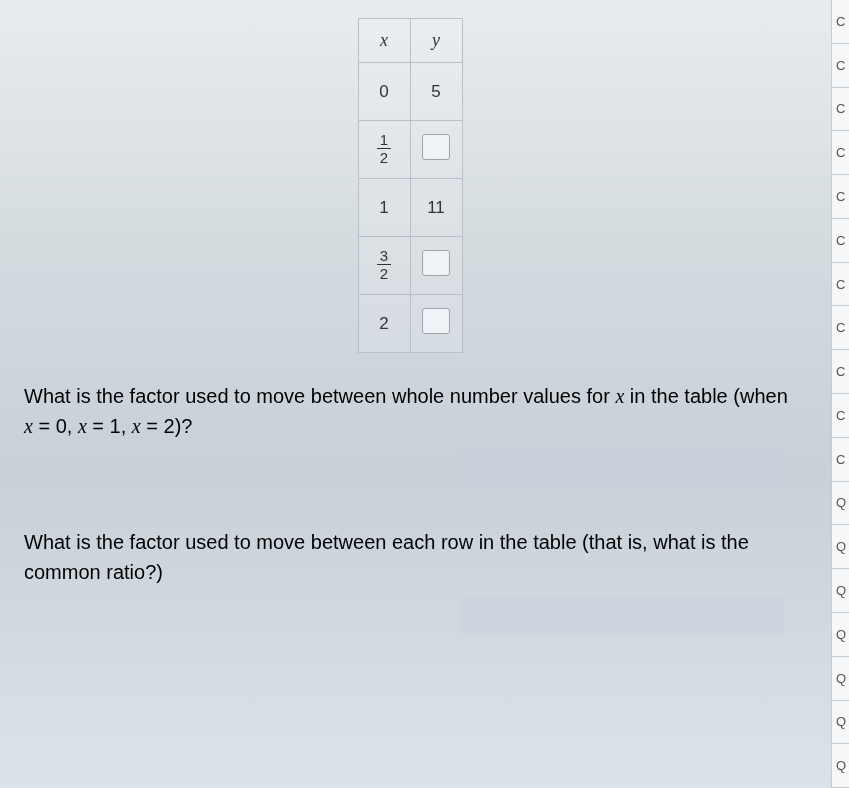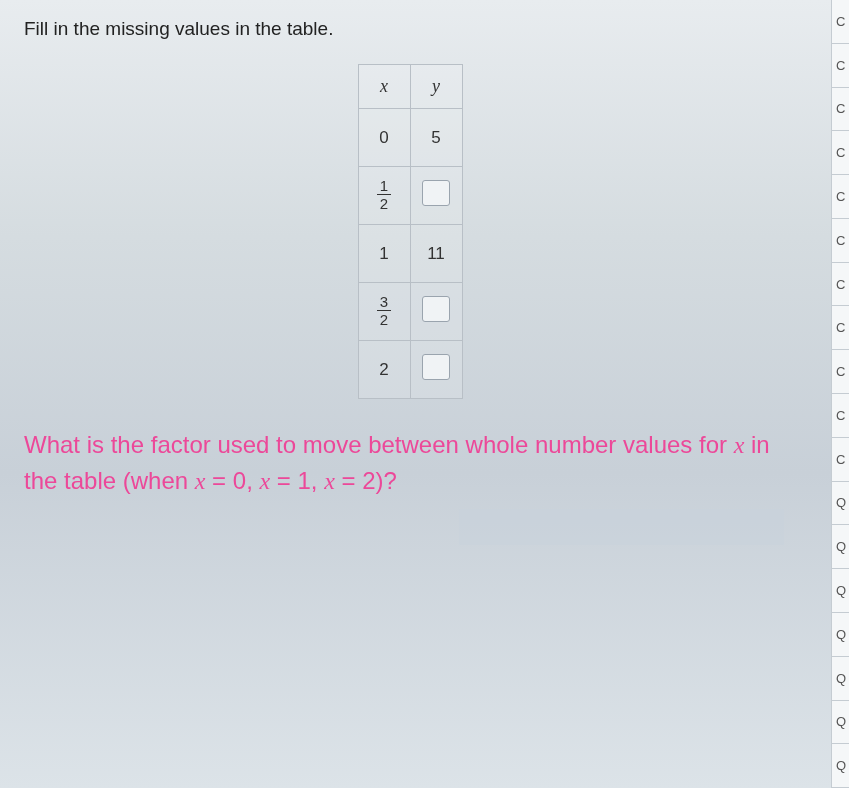--- a/index.html
+++ b/index.html
@@ -66,22 +66,22 @@
     }
     .input-box {
       display: inline-block;
       width: 28px;
       height: 26px;
       border: 1.5px solid #9aa4ae;
       border-radius: 3px;
       background: #f0f3f5;
     }
     .question {
-      font-size: 24px;
-      color: #ec4899;
+      font-size: 20px;
+      color: #000000;
       line-height: 1.5;
       margin-bottom: 10px;
     }
     .math-var {
       font-family: 'Times New Roman', serif;
       font-style: italic;
     }
     .answer-area {
       display: flex;
       justify-content: flex-end;
@@ -118,21 +118,20 @@
       font-size: 13px;
       color: #555;
       overflow: hidden;
     }
   </style>
 </head>
 <body>
 
 <div class="content">
 
-  <div class="instruction">Fill in the missing values in the table.</div>
 
   <div class="table-wrap">
     <table class="xy-table">
       <tbody>
           <tr>
         <th>x</th>
         <th>y</th>
       </tr>
       <tr>
         <td>0</td>
@@ -175,20 +174,26 @@
   </div>
 
   <div class="question">
     <span>What is the factor used to move between whole number values for </span><span class="math-var">x</span><span> in the table (when </span><span class="math-var">x</span><span> = 0, </span><span class="math-var">x</span><span> = 1, </span><span class="math-var">x</span><span> = 2)?</span>
   </div>
 
   <div class="answer-area">
     <div class="answer-box"></div>
   </div>
 
+  <div class="section2">
+    <div class="question">What is the factor used to move between each row in the table (that is, what is the common ratio?)</div>
+    <div class="answer-area">
+      <div class="answer-box"></div>
+    </div>
+  </div>
 
 </div>
 
 <div class="right-tabs">
   <div class="tab-stub">C</div>
   <div class="tab-stub">C</div>
   <div class="tab-stub">C</div>
   <div class="tab-stub">C</div>
   <div class="tab-stub">C</div>
   <div class="tab-stub">C</div>

